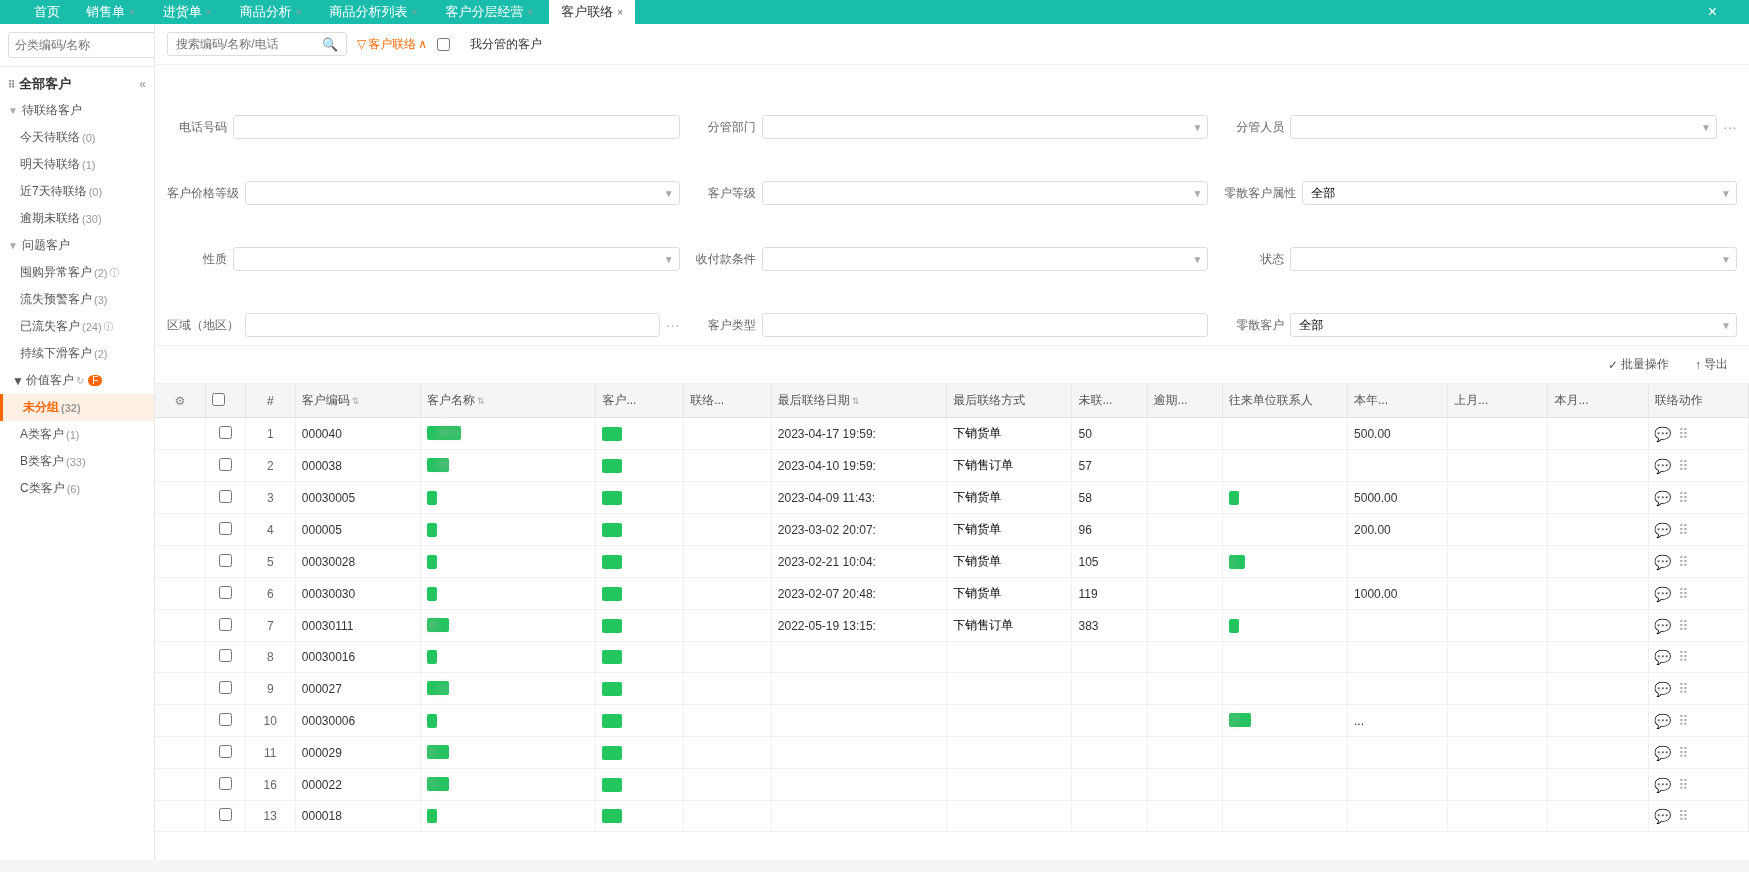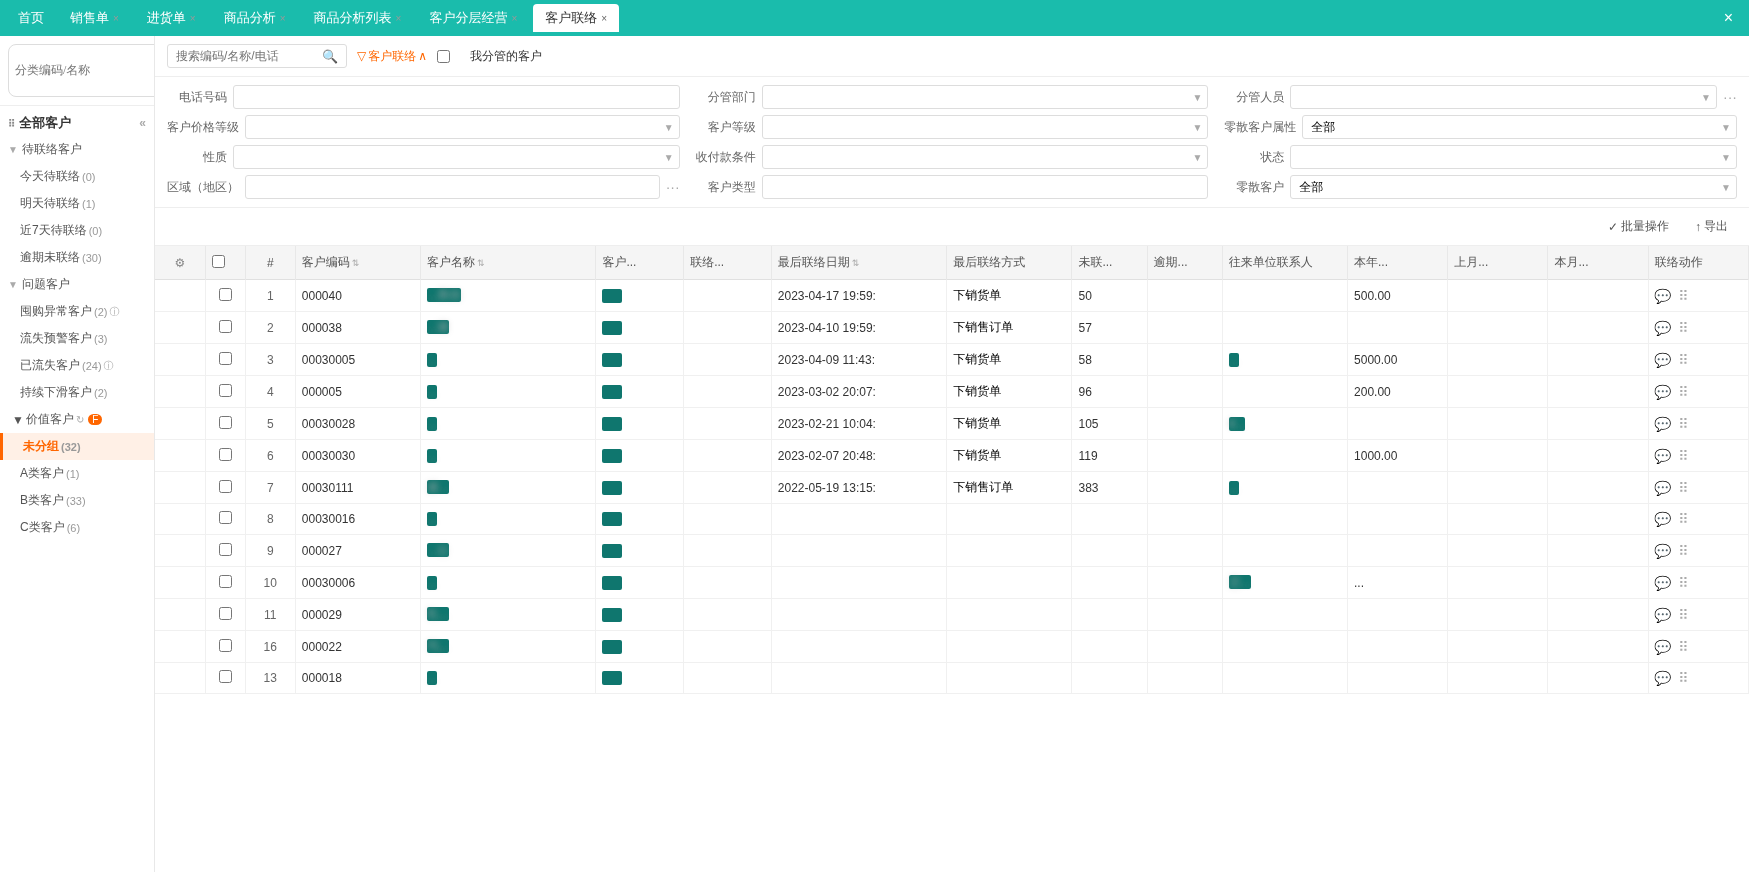--- a/index.html
+++ b/index.html
@@ -1,21 +1,21 @@
 <!DOCTYPE html>
 <html><head>
   <meta charset="utf-8">
   <style>
     * { box-sizing: border-box; margin: 0; padding: 0; }
     body { font-family: "Microsoft YaHei", Arial, sans-serif; font-size: 12px; background: #f5f5f5; color: #333; overflow: hidden; }
 
     
     .top-nav {
-      display: flex; align-items: center; background: #1abcac; height: 36px;
-      padding: 0 8px; gap: 4px;
+      display: flex; align-items: center; background: #1abcac; height: 24px;
+      padding: 0 24px; gap: 4px;
     }
     .nav-tab {
       display: flex; align-items: center; padding: 0 12px; height: 28px;
       border-radius: 4px 4px 0 0; cursor: pointer; font-size: 13px; color: #fff;
       background: transparent; gap: 4px;
     }
     .nav-tab.active {
       background: #fff; color: #333;
     }
     .nav-tab .close-x {
@@ -31,22 +31,22 @@
 
     
     .sidebar {
       width: 155px; background: #fff; border-right: 1px solid #e8e8e8;
       display: flex; flex-direction: column; overflow-y: auto; flex-shrink: 0;
     }
     .sidebar-search {
       display: flex; align-items: center; padding: 8px; border-bottom: 1px solid #eee; gap: 4px;
     }
     .sidebar-search input {
-      flex: 1; border: 1px solid #ddd; border-radius: 8px; padding: 18px 6px;
-      font-size: 12px; outline: none; font-family: Liberation Serif, serif;
+      flex: 1; border: 1px solid #ddd; border-radius: 3px; padding: 5px 6px;
+      font-size: 12px; outline: none;
     }
 
     .sidebar-section-header {
       display: flex; align-items: center; padding: 8px 8px 4px;
       font-weight: bold; font-size: 13px; cursor: pointer; gap: 4px;
     }
     .sidebar-section-header .grid-icon { font-size: 10px; color: #888; }
     .sidebar-collapse-btn { margin-left: auto; color: #aaa; font-size: 12px; cursor: pointer; }
 
     .sidebar-group-header {
@@ -88,21 +88,21 @@
     .filter-more { color: #ff6600; cursor: pointer; display: flex; align-items: center; gap: 2px; font-size: 12px; }
     .filter-more .funnel-icon { color: #ff6600; }
     .filter-checkbox { display: flex; align-items: center; gap: 20px; font-size: 12px; cursor: pointer; }
     .filter-checkbox input { cursor: pointer; }
 
     
     .advanced-filters {
       background: #fff; padding: 8px 12px; border-bottom: 1px solid #eee;
     }
     .filter-row {
-      display: flex; align-items: flex-start; gap: 16px; margin-bottom: 6px;
+      display: flex; align-items: flex-start; gap: 16px; margin-bottom: 6px; margin-top: 42px;
     }
     .filter-row:last-child { margin-bottom: 0; }
     .filter-field {
       display: flex; align-items: center; flex: 1; gap: 6px;
     }
     .filter-field label { color: #666; font-size: 12px; white-space: nowrap; min-width: 60px; text-align: right; }
     .filter-field input, .filter-field select {
       flex: 1; border: 1px solid #ddd; border-radius: 3px; padding: 4px 8px;
       font-size: 12px; outline: none; background: #fff;
     }
@@ -153,21 +153,21 @@
       white-space: nowrap; border-right: 1px solid #e8e8e8; position: relative;
     }
     thead th.col-num { width: 40px; text-align: center; }
     thead th .th-content { display: flex; align-items: center; gap: 2px; }
     thead th .sort-icon { color: #aaa; font-size: 9px; }
     tbody tr { border-bottom: 1px solid #f0f0f0; }
     tbody td { padding: 7px 6px; color: #333; white-space: nowrap; border-right: 1px solid #f0f0f0; }
     tbody td.col-num { text-align: center; color: #666; }
     tbody td.col-check { text-align: center; }
     .link-text { color: #000000; cursor: pointer; text-decoration: none; }
-    .blurred { color: transparent; text-shadow: 0 0 6px #aaa; user-select: none; background: #0f766e; border-radius: 2px; }
+    .blurred { color: transparent; text-shadow: 0 0 6px #aaa; user-select: none; background: #22c55e; border-radius: 2px; }
     .action-icons { display: flex; gap: 6px; align-items: center; }
     .action-icon { color: #aaa; cursor: pointer; font-size: 14px; }
     .settings-col { text-align: center; cursor: pointer; color: #888; }
 
     
     .pagination {
       background: #fff; border-top: 1px solid #e8e8e8; padding: 8px 16px;
       display: flex; align-items: center; justify-content: flex-end; gap: 8px;
       font-size: 12px; color: #555;
     }

